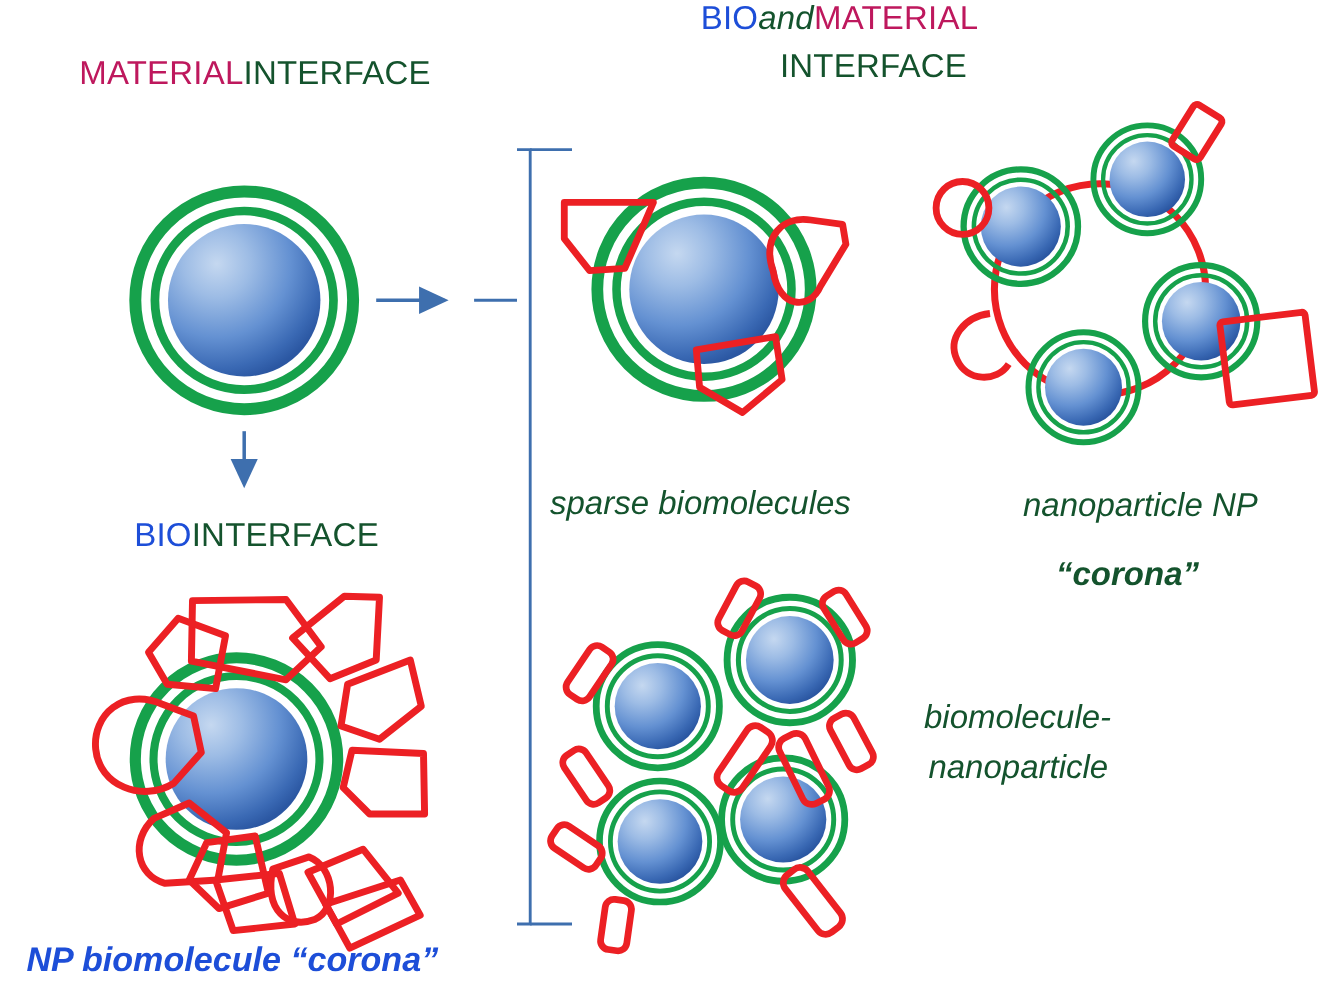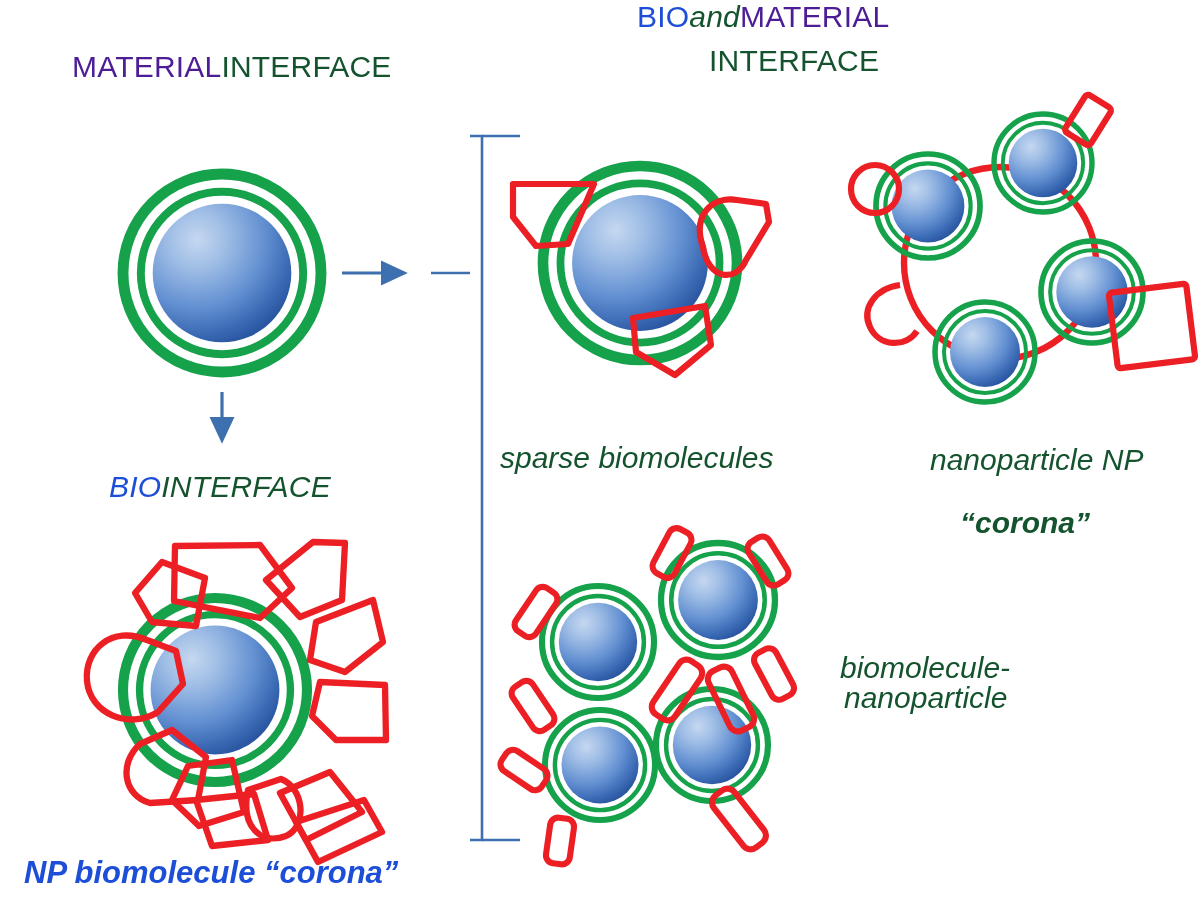--- a/index.html
+++ b/index.html
@@ -4,21 +4,21 @@
 <style>
   html,body{margin:0;padding:0;background:#ffffff;}
   body{width:1200px;height:899px;position:relative;overflow:hidden;
        font-family:"Liberation Sans",sans-serif;}
   #stage{position:absolute;left:0;top:0;width:1200px;height:899px;}
   svg{position:absolute;left:0;top:0;}
   .lbl{position:absolute;white-space:nowrap;}
   .t-hdr{font-size:30px;font-weight:400;letter-spacing:0.2px;}
   .t-ital{font-style:italic;font-size:30px;}
   .t-ital-b{font-style:italic;font-weight:bold;font-size:31px;}
-  .green{color:#4c1d95;}
+  .green{color:#be185d;}
   .red{color:#1d4ed8;}
   .black{color:#14532d;}
 </style>
 </head>
 <body>
 
 <div id="stage">
 
   <svg width="1200" height="899" viewBox="0 0 1200 899">
     <defs>
@@ -141,27 +141,27 @@
 
   <div class="lbl t-hdr" style="left:72px;top:50px;">
     <span class="green">MATERIAL</span><span class="black">INTERFACE</span>
   </div>
 
   <div class="lbl t-hdr" style="left:637px;top:0px;">
     <span class="red">BIO</span><span class="black" style="font-style:italic;">and</span><span class="green">MATERIAL</span>
   </div>
   <div class="lbl t-hdr black" style="left:709px;top:44px;">INTERFACE</div>
 
-  <div class="lbl t-hdr" style="left:109px;top:470px;font-style:italic;">
+  <div class="lbl t-hdr" style="left:122px;top:470px;">
     <span class="red">BIO</span><span class="black">INTERFACE</span>
   </div>
 
   <div class="lbl t-ital-b red" style="left:24px;top:855px;text-align:center;">NP biomolecule  “corona”</div>
 
   <div class="lbl t-ital black" style="left:500px;top:441px;">sparse biomolecules</div>
 
   <div class="lbl t-ital black" style="left:930px;top:443px;">nanoparticle NP</div>
   <div class="lbl t-ital black" style="left:960px;top:506px;font-weight:bold;">“corona”</div>
 
-  <div class="lbl t-ital black" style="left:840px;top:651px;">biomolecule-</div>
+  <div class="lbl t-ital black" style="left:840px;top:636px;">biomolecule-</div>
   <div class="lbl t-ital black" style="left:844px;top:681px;">nanoparticle</div>
 
 </div>
 
 </body></html>

